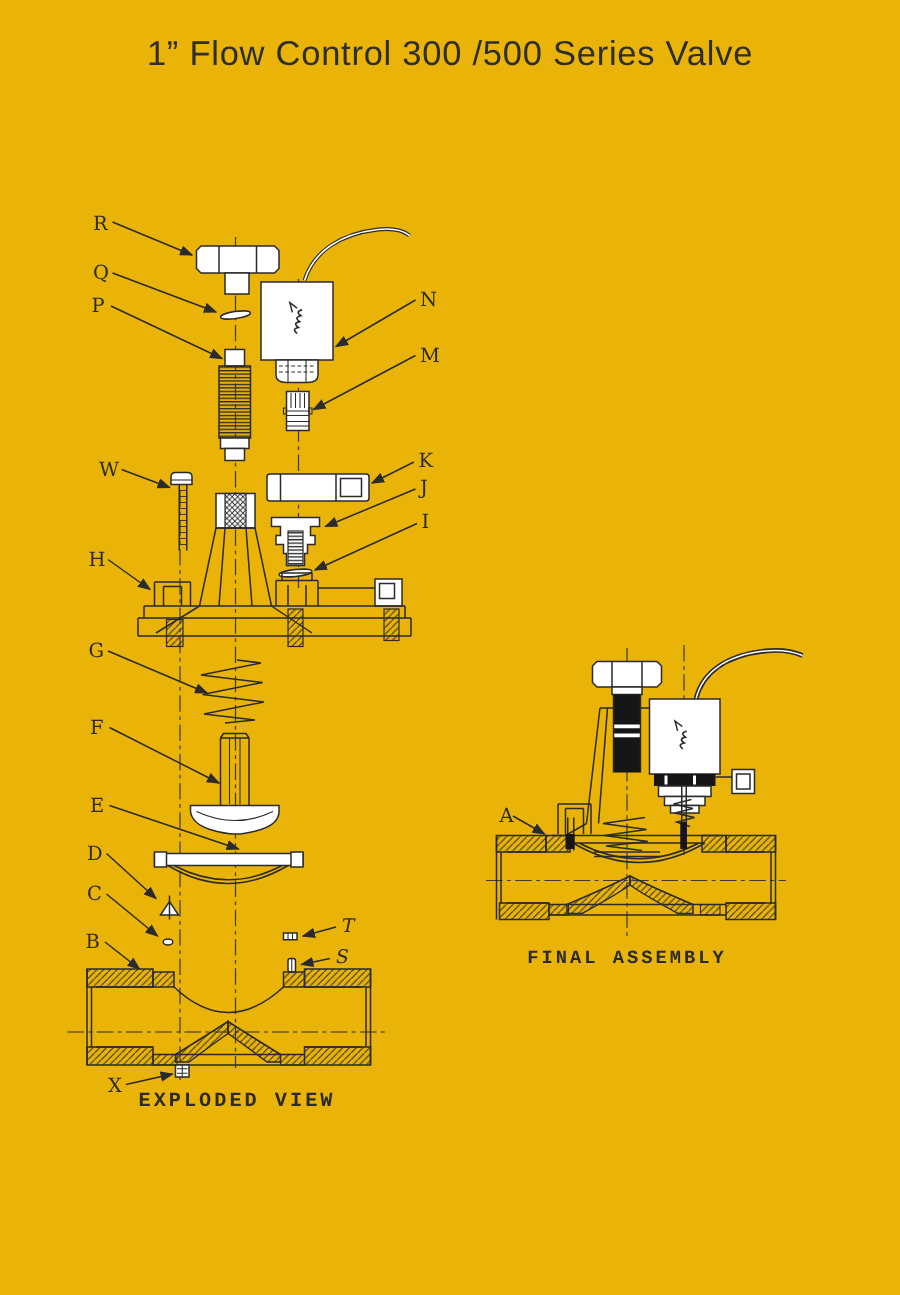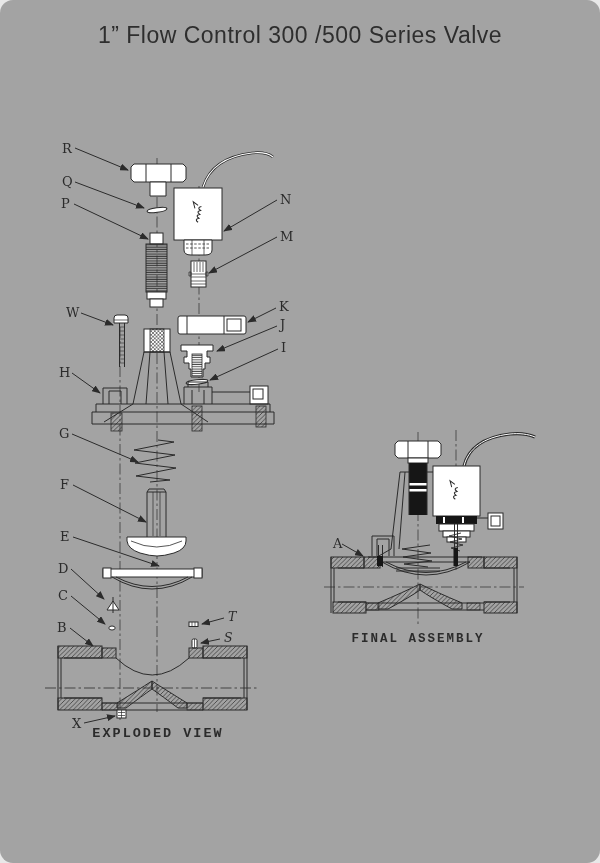--- a/index.html
+++ b/index.html
@@ -1,17 +1,17 @@
 <!DOCTYPE html>
 <html><head>
 <meta charset="utf-8">
 <style>
   html,body{margin:0;padding:0;background:#e8e8e8;}
-  .page{position:relative;width:600px;height:863px;background:#a3a3a3;overflow:hidden;
-        font-family:"Liberation Sans", sans-serif;border-radius:13px;}
+  .page{position:relative;width:600px;height:863px;background:#eab308;overflow:hidden;
+        font-family:"Liberation Sans", sans-serif;}
   .title{position:absolute;top:22px;left:0;width:600px;text-align:center;
          font-size:23px;letter-spacing:.5px;color:#2e2e2e;font-family:"Liberation Sans",sans-serif;}
   svg{position:absolute;left:0;top:0;}
   .lbl{font-family:"DejaVu Serif", serif;font-size:13px;fill:#2b2b2b;}
   .lbl-it{font-family:"DejaVu Serif", serif;font-style:italic;font-size:12.5px;fill:#2b2b2b;}
   .cap{font-family:"Liberation Mono", monospace;font-weight:bold;fill:#2b2b2b;letter-spacing:2px;}
   .ln{stroke:#2b2b2b;stroke-width:1;fill:none;}
   .fw{fill:#ffffff;}
 </style>
 </head>

